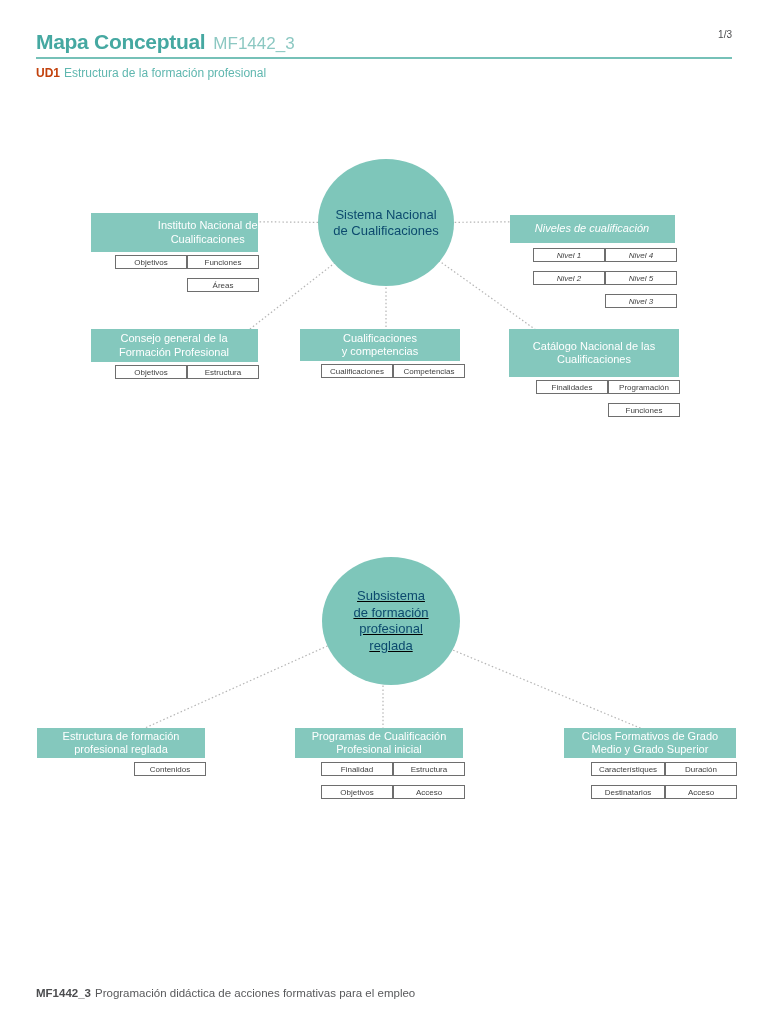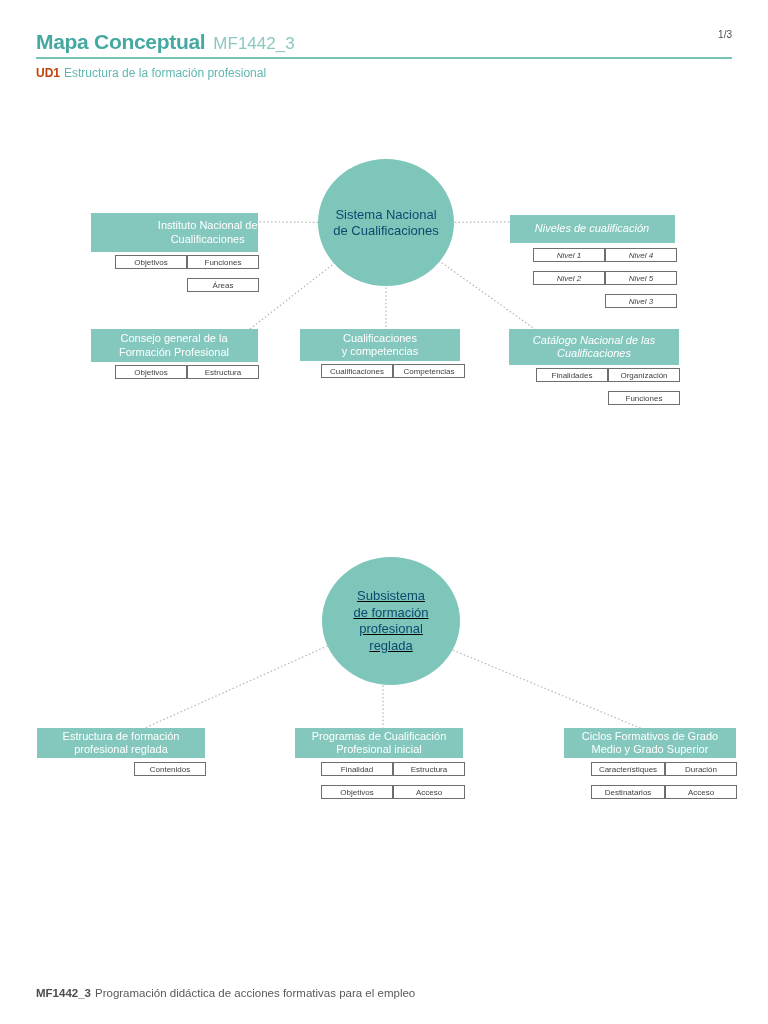--- a/index.html
+++ b/index.html
@@ -120,27 +120,27 @@
       <span>Cualificaciones
 y competencias</span>
     </div>
     <div class="node-children">
       <div class="chip">Cualificaciones</div>
       <div class="chip">Competencias</div>
     </div>
   </div>
 
   <div class="node" style="left:508px;top:329px;width:172px;">
-    <div class="node-head" style="width:170px;height:36px;font-style:italic;">
+    <div class="node-head" style="width:170px;height:48px;">
       <span>Catálogo Nacional de las
 Cualificaciones</span>
     </div>
     <div class="node-children">
       <div class="chip">Finalidades</div>
-      <div class="chip">Organización</div>
+      <div class="chip">Programación</div>
       <div class="chip">Funciones</div>
     </div>
   </div>
 
   <div class="circle c2">
     <span>Subsistema
 de formación
 profesional
 reglada</span>
   </div>

